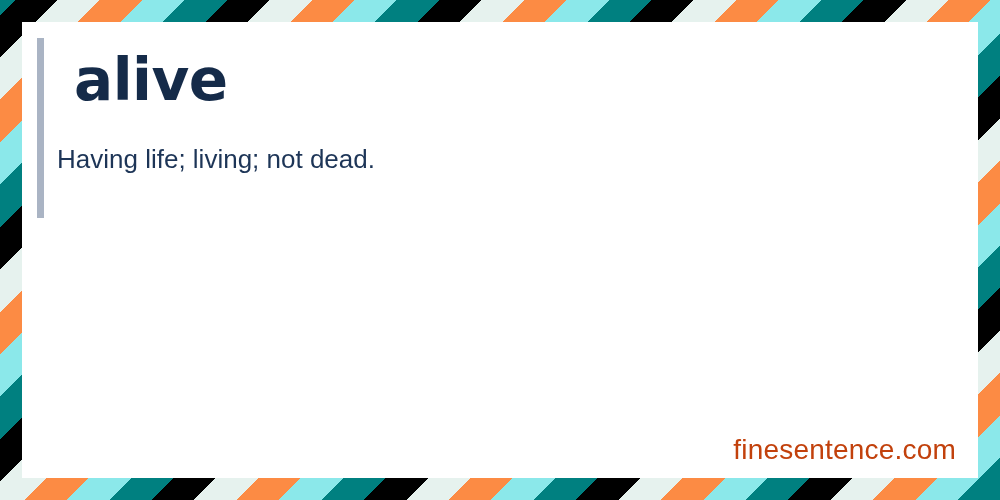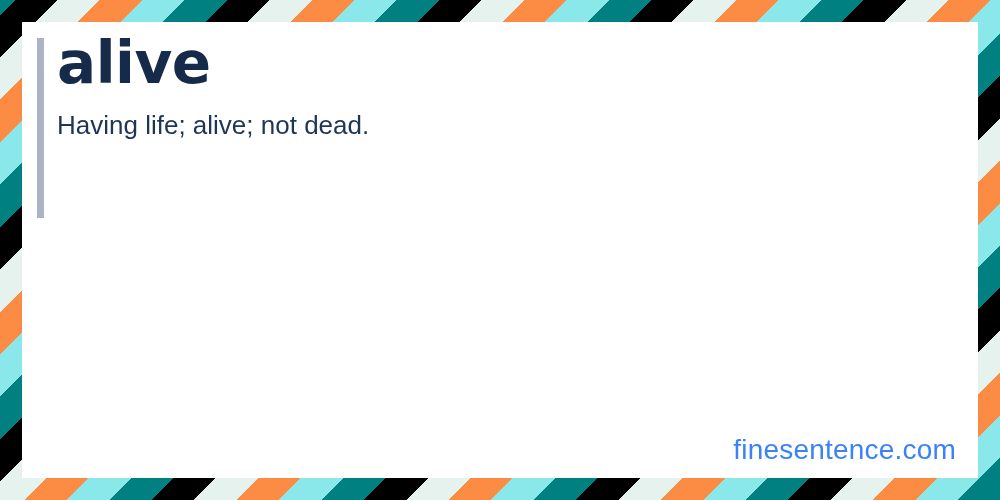--- a/index.html
+++ b/index.html
@@ -55,21 +55,21 @@
 
   
   .entry {
     position: absolute;
     left: 35px;
     top: 0px;
     right: 30px;
   }
 
   .headword {
-    margin: 0;
+    margin: 17px;
     padding-top: 10px;
     font-family: "DejaVu Sans", sans-serif;
     font-size: 58px;
     font-weight: 700;
     line-height: 1.08;
     letter-spacing: -0.5px;
     color: #152b49;
   }
 
   .definition {
@@ -93,39 +93,39 @@
   }
 
   
   .watermark {
     position: absolute;
     right: 22px;
     bottom: 12px;
     font-family: "Liberation Sans", sans-serif;
     font-size: 28px;
     font-weight: 400;
-    color: #3b82f6;
+    color: #c2410c;
     letter-spacing: 0.2px;
     margin-top: 41px;
   }
 </style>
 </head>
 <body>
 
 <div class="card-frame">
 
   <div class="canvas">
 
     <div class="accent-rule"></div>
 
     <div class="entry">
 
       <h1 class="headword">alive</h1>
 
-      <p class="definition">Having life; alive; not dead.</p>
+      <p class="definition">Having life; living; not dead.</p>
 
 
     </div>
 
     <div class="watermark">finesentence.com</div>
 
   </div>
 
 </div>
 

